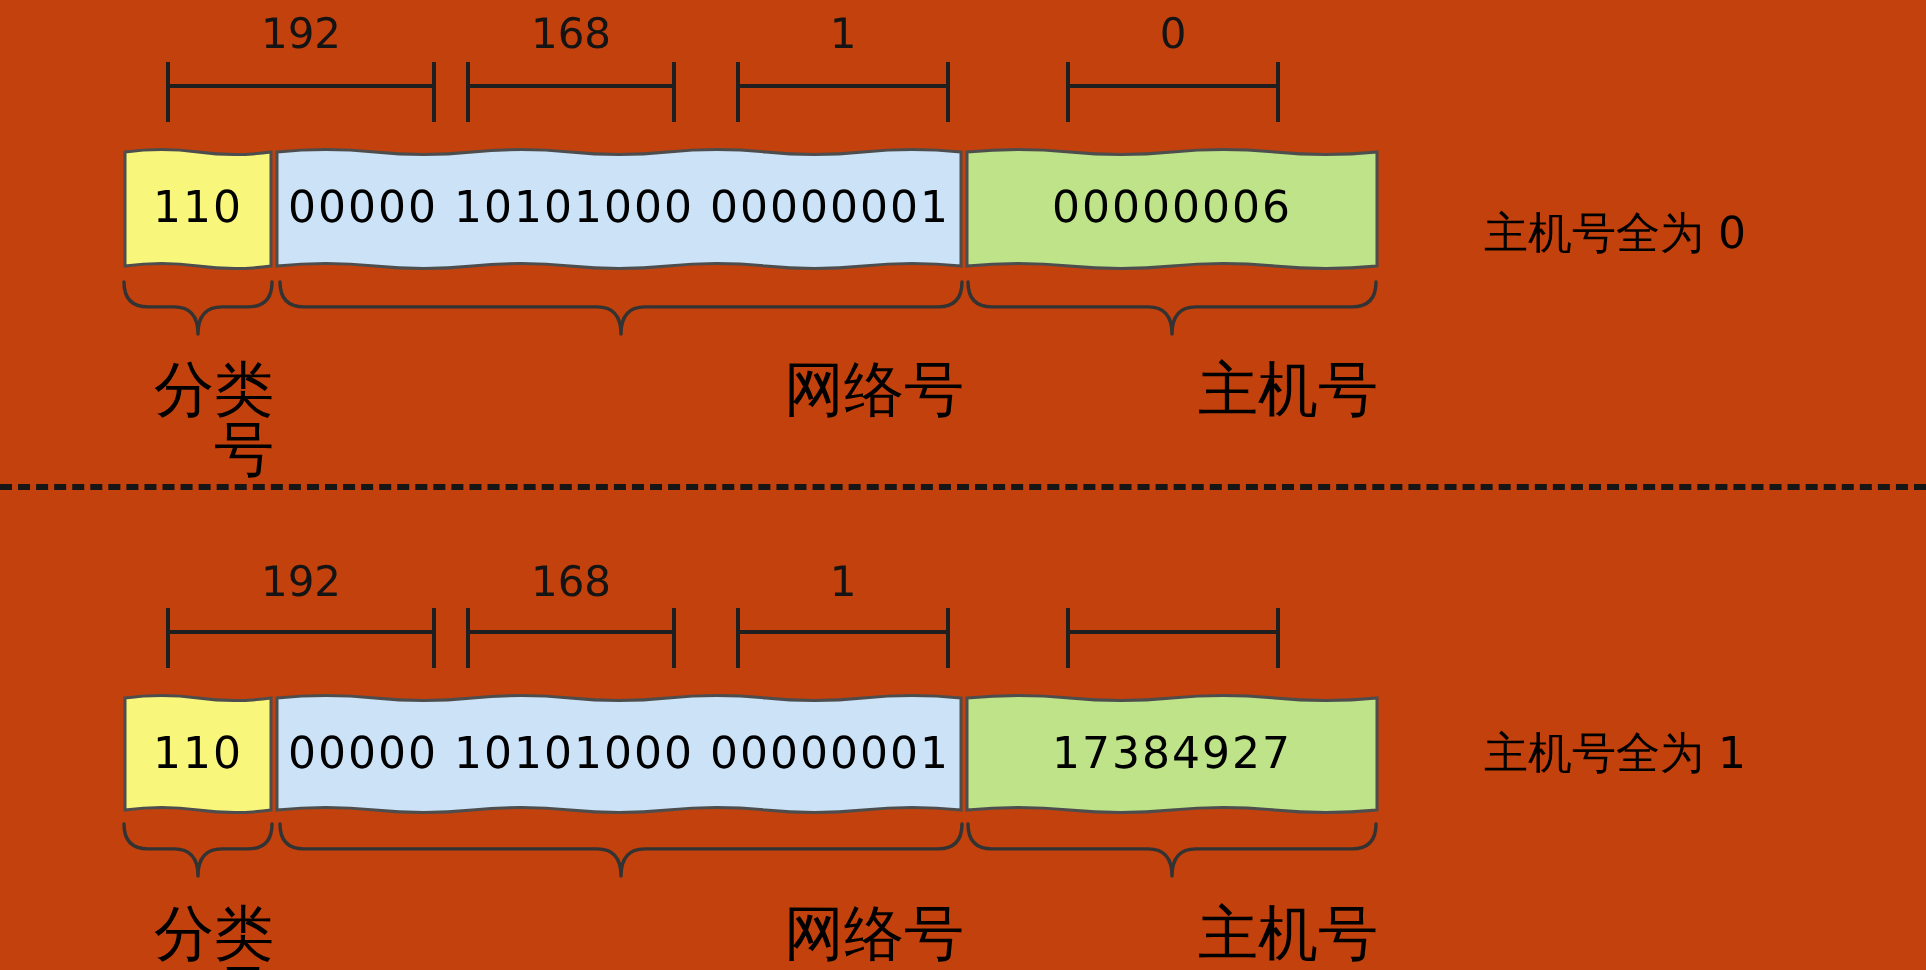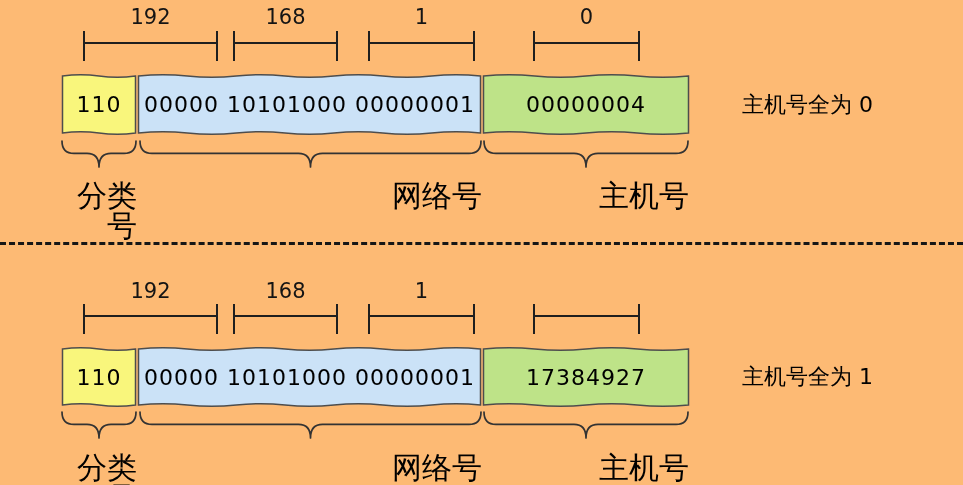--- a/index.html
+++ b/index.html
@@ -1,21 +1,21 @@
 <!DOCTYPE html>
 <html><head>
 <meta charset="utf-8">
 <style>
   * { box-sizing: border-box; }
   html, body { margin: 0; padding: 0; background: #ffffff; }
   .stage {
     position: relative;
     width: 963px;
     height: 485px;
-    background: #fdba74;
+    background: #c2410c;
     font-family: "DejaVu Sans", "Liberation Sans", sans-serif;
     color: #111;
     overflow: hidden;
   }
   .layer { position: absolute; inset: 0; }
   .num {
     position: absolute;
     text-align: center;
     font-size: 21px;
     line-height: 26px;
@@ -106,24 +106,24 @@
     <div class="box" style="left:137px;top:73px;width:345px;height:63px">
       <svg width="345" height="63">
           <path d="M 1.5 3 Q 25.928571428571427 0.5 50.357142857142854 3 Q 74.78571428571428 5.5 99.21428571428571 3 Q 123.64285714285714 0.5 148.07142857142856 3 Q 172.5 5.5 196.92857142857142 3 Q 221.35714285714283 0.5 245.78571428571428 3 Q 270.2142857142857 5.5 294.6428571428571 3 Q 319.07142857142856 0.5 343.5 3 L 343.5 60 Q 319.07142857142856 57.5 294.6428571428571 60 Q 270.2142857142857 62.5 245.78571428571428 60 Q 221.35714285714283 57.5 196.92857142857142 60 Q 172.5 62.5 148.07142857142856 60 Q 123.64285714285714 57.5 99.21428571428571 60 Q 74.78571428571428 62.5 50.357142857142854 60 Q 25.928571428571427 57.5 1.5 60 Z" fill="#CBE2F7" stroke="#4d4d4d" stroke-width="1.5"></path>
         </svg>
       <span class="bits">00000 10101000 00000001</span>
     </div>
     <div class="box" style="left:482px;top:73px;width:208px;height:63px">
       <svg width="208" height="63">
           <path d="M 1.5 3 Q 27.125 0.5 52.75 3 Q 78.375 5.5 104 3 Q 129.625 0.5 155.25 3 Q 180.875 5.5 206.5 3 L 206.5 60 Q 180.875 62.5 155.25 60 Q 129.625 57.5 104 60 Q 78.375 62.5 52.75 60 Q 27.125 57.5 1.5 60 Z" fill="#BEE388" stroke="#4d4d4d" stroke-width="1.5"></path>
         </svg>
-      <span class="bits">00000004</span>
-    </div>
-
-    <div class="annot" style="left:742px;top:73px;height:63px">主机号全为 0</div>
+      <span class="bits">00000006</span>
+    </div>
+
+    <div class="annot" style="left:742px;top:85px;height:63px">主机号全为 0</div>
 
     <div class="bracewrap" style="left:61px;top:140px;width:76px">
         <svg width="76" height="30">
           <path d="M 1 1 Q 1 13.44 13 13.44 L 26 13.44 Q 38 13.44 38 27 M 75 1 Q 75 13.44 63 13.44 L 50 13.44 Q 38 13.44 38 27" fill="none" stroke="#333333" stroke-width="1.7" stroke-linecap="round"></path>
         </svg>
       </div>
     <div class="bracewrap" style="left:139px;top:140px;width:343px">
         <svg width="343" height="30">
           <path d="M 1 1 Q 1 13.44 13 13.44 L 159.5 13.44 Q 171.5 13.44 171.5 27 M 342 1 Q 342 13.44 330 13.44 L 183.5 13.44 Q 171.5 13.44 171.5 27" fill="none" stroke="#333333" stroke-width="1.7" stroke-linecap="round"></path>
         </svg>

